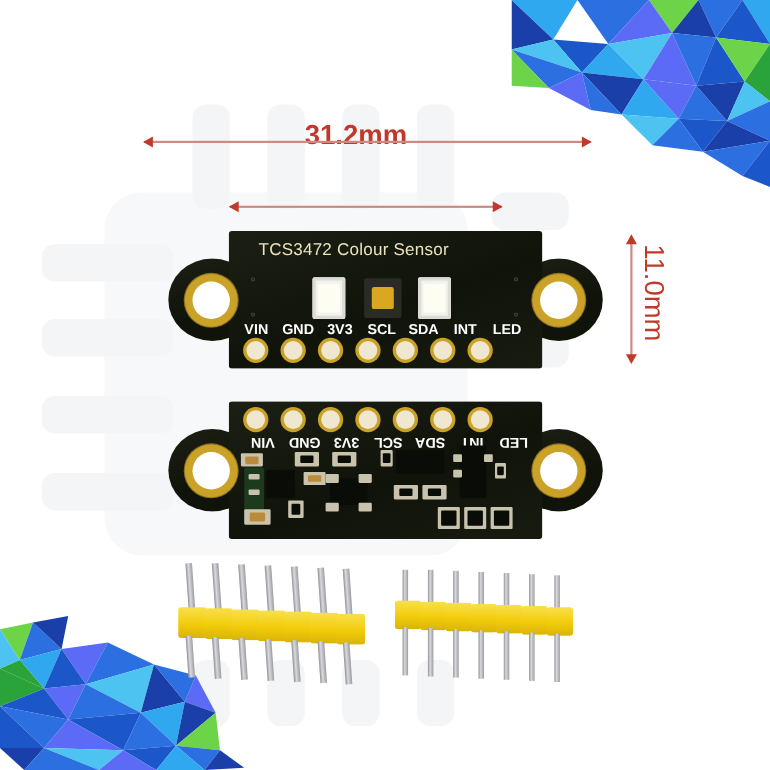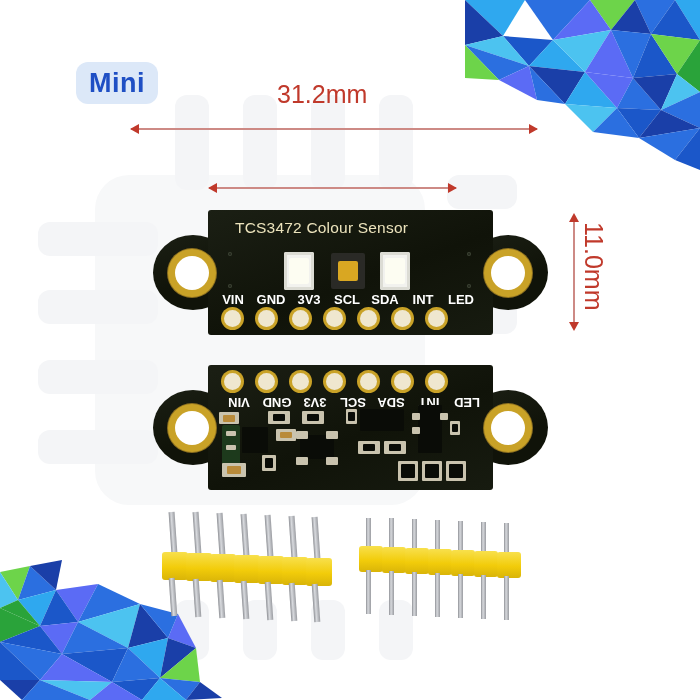--- a/index.html
+++ b/index.html
@@ -323,25 +323,22 @@
     <polygon points="40,150 112,152 90,170" fill="#4cc3f0"></polygon>
     <polygon points="22,170 40,150 90,170" fill="#2b6fe0"></polygon>
     <polygon points="112,152 160,148 142,170" fill="#1b57c9"></polygon>
     <polygon points="90,170 112,152 142,170" fill="#5b6bf5"></polygon>
     <polygon points="160,148 200,152 186,170" fill="#2b6fe0"></polygon>
     <polygon points="142,170 160,148 186,170" fill="#2fa8ef"></polygon>
     <polygon points="200,152 222,168 186,170" fill="#1a3fa8"></polygon>
     <polygon points="0,112 0,150 40,150" fill="#1b57c9"></polygon>
   </svg>
 
-  <div id="mini-badge">
-    <span>Mini</span>
-  </div>
-
-  <div class="dim-label" style="left:277px; top:80px;">31.2mm</div>
+
+  <div class="dim-label" style="left:277px; top:109px;font-weight:bold;">31.2mm</div>
   <div class="dim-line-h" style="left:131px; top:128px; width:406px;"></div>
   <div class="arrow-h arrow-left" style="left:130px; top:124px;"></div>
   <div class="arrow-h arrow-right" style="left:529px; top:124px;"></div>
 
   <div class="dim-line-h" style="left:209px; top:187px; width:247px;"></div>
   <div class="arrow-h arrow-left" style="left:208px; top:183px;"></div>
   <div class="arrow-h arrow-right" style="left:448px; top:183px;"></div>
 
   <div class="dim-line-v" style="left:573px; top:218px; height:110px;"></div>
   <div class="arrow-v arrow-up" style="left:569px; top:213px;"></div>

